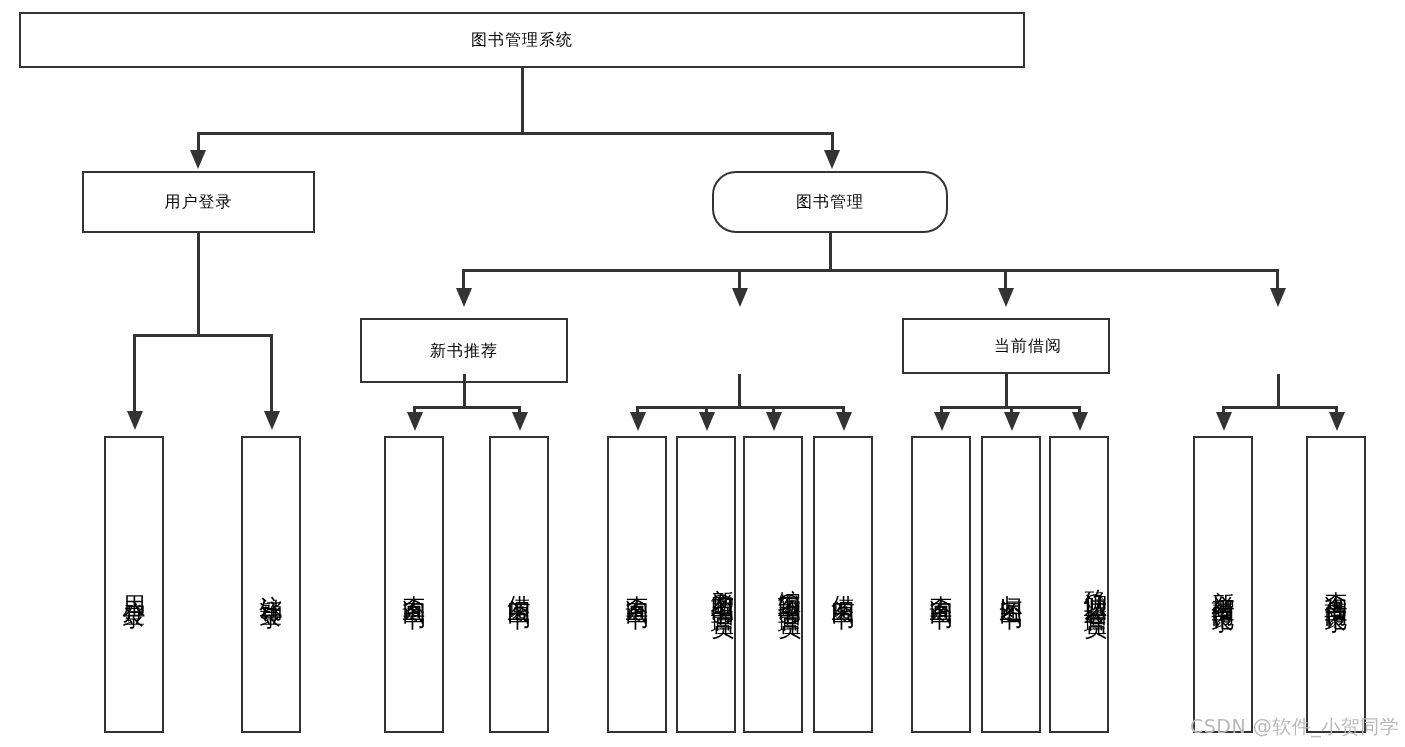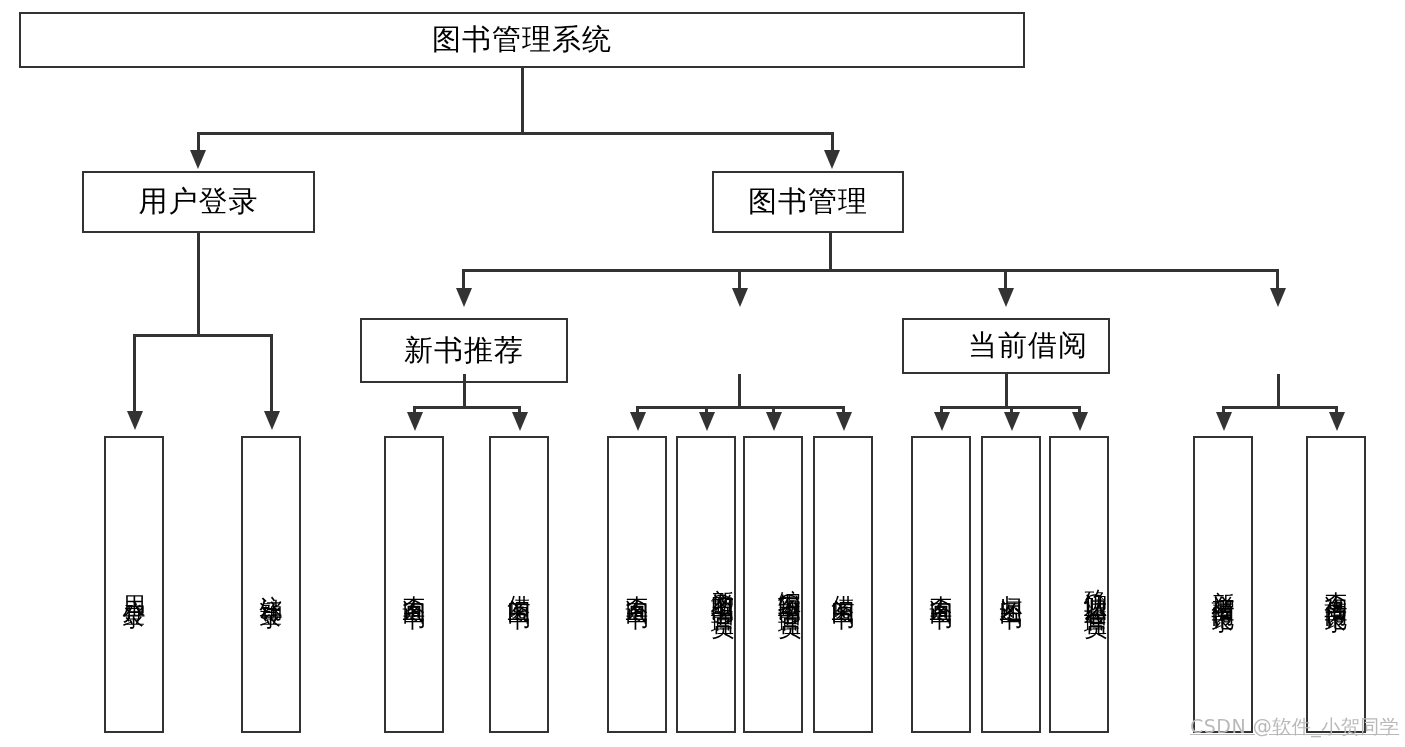--- a/index.html
+++ b/index.html
@@ -21,21 +21,21 @@
     position: absolute;
     box-sizing: border-box;
     border: 2.5px solid #333333;
     background: #ffffff;
     display: flex;
     align-items: center;
     justify-content: center;
     color: #000000;
   }
   .node.h {
-    font-size: 29px;
+    font-size: 16px;
     letter-spacing: 1px;
     line-height: 1.1;
   }
   .node.v {
     writing-mode: vertical-rl;
     text-orientation: upright;
     font-size: 23px;
     letter-spacing: 4px;
     line-height: 1.0;
     align-items: flex-start;
@@ -60,21 +60,20 @@
     border-left: 8px solid transparent;
     border-right: 8px solid transparent;
     border-top: 19px solid #333333;
   }
   .watermark {
     position: absolute;
     font-size: 19px;
     color: #b9b9b9;
     white-space: nowrap;
     letter-spacing: 0.5px;
-    text-decoration: underline;
   }
 </style>
 </head>
 <body>
 
 <div id="canvas">
 
   <div class="node h" style="left:19px; top:12px; width:1006px; height:56px;">
     <span>图书管理系统</span>
   </div>
@@ -82,21 +81,21 @@
   <div class="conn vline" style="left:521px; top:68px; height:66px;"></div>
   <div class="conn hline" style="left:197px; top:132px; width:636px;"></div>
   <div class="conn vline" style="left:197px; top:132px; height:22px;"></div>
   <div class="arrow" style="left:190px; top:150px;"></div>
   <div class="conn vline" style="left:831px; top:132px; height:22px;"></div>
   <div class="arrow" style="left:824px; top:150px;"></div>
 
   <div class="node h" style="left:82px; top:171px; width:233px; height:62px;">
     <span>用户登录</span>
   </div>
-  <div class="node h" style="left:712px; top:171px; width:192px; height:62px;">
+  <div class="node h" style="left:712px; top:171px; width:236px; height:62px;border-radius:24px;">
     <span>图书管理</span>
   </div>
 
   <div class="conn vline" style="left:197px; top:233px; height:103px;"></div>
   <div class="conn hline" style="left:133px; top:334px; width:139px;"></div>
   <div class="conn vline" style="left:133px; top:334px; height:81px;"></div>
   <div class="arrow" style="left:127px; top:411px;"></div>
   <div class="conn vline" style="left:270px; top:334px; height:81px;"></div>
   <div class="arrow" style="left:264px; top:411px;"></div>
 

